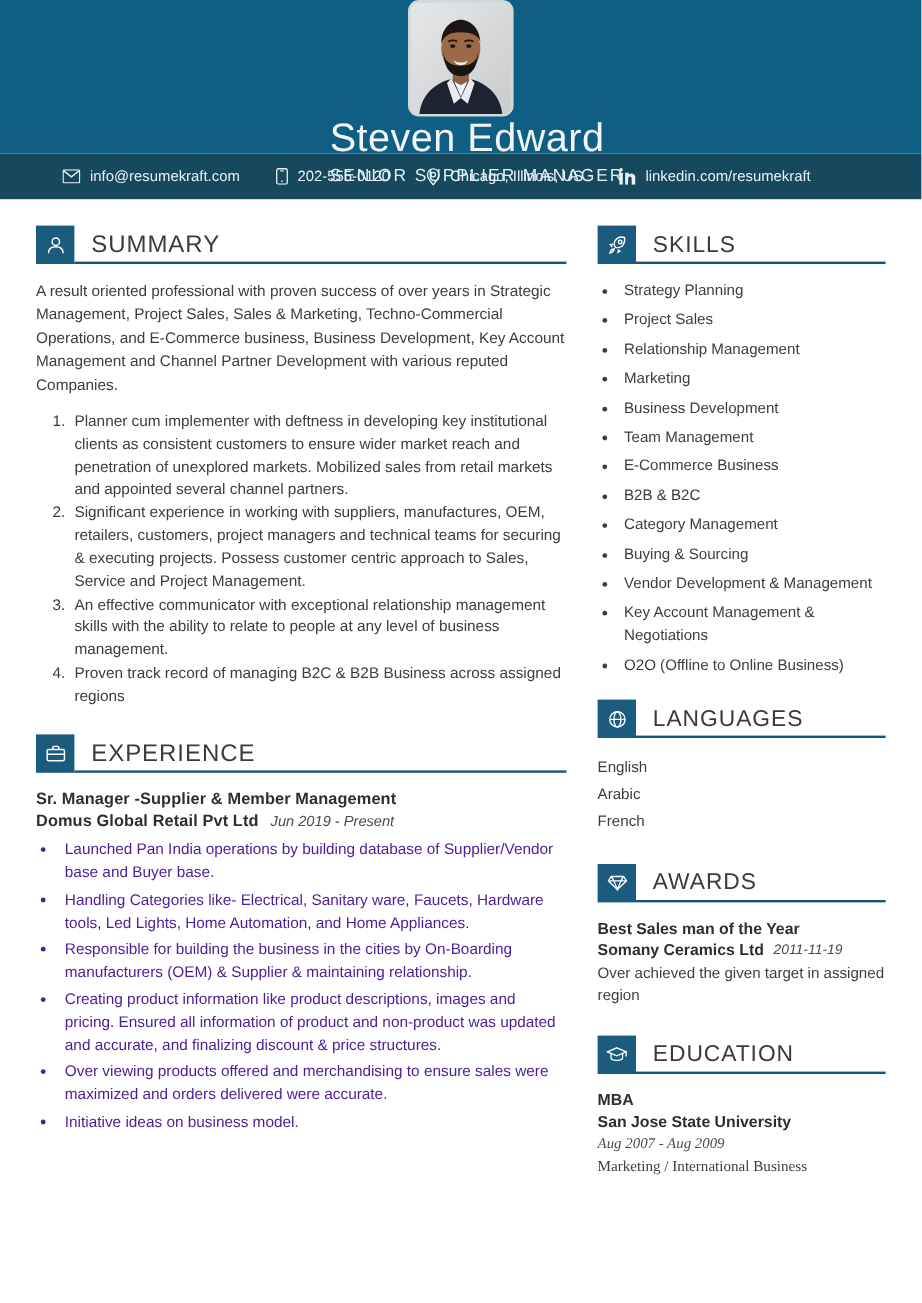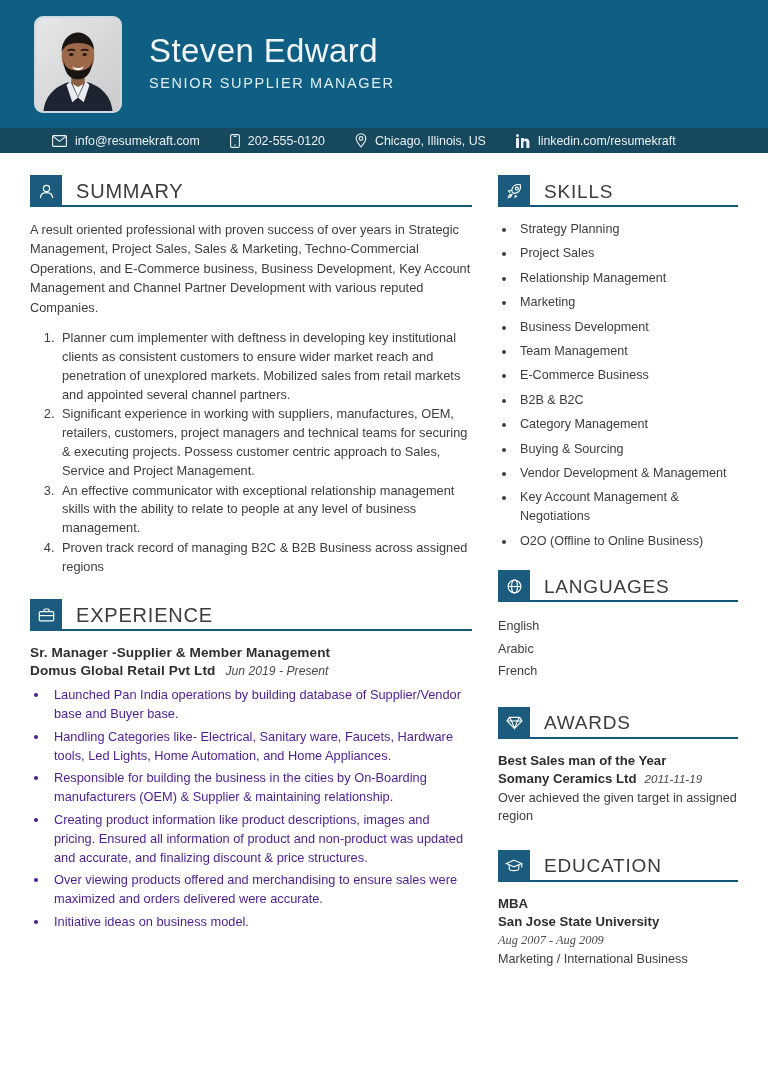--- a/index.html
+++ b/index.html
@@ -22,22 +22,22 @@
     background: #ffffff;
     position: relative;
   }
 
   
   .header {
     background: #0e5f83;
     height: 128px;
     display: flex;
     align-items: center;
-    padding-left: 34px;
     position: relative;
+    flex-direction: column;
   }
   .photo-frame {
     width: 88px;
     height: 97px;
     border-radius: 9px;
     border: 2px solid #cfd8dc;
     overflow: hidden;
     flex: 0 0 auto;
     background: #d6d8da;
     position: relative;
@@ -58,21 +58,21 @@
     font-size: 14.5px;
     letter-spacing: 1.6px;
     color: #e2ecf1;
     margin-top: 6px;
     font-weight: 400;
   }
 
   
   .contact-bar {
     background: #16485e;
-    height: 25px;
+    height: 38px;
     display: flex;
     align-items: center;
     padding-left: 52px;
     gap: 30px;
   }
   .contact-item {
     display: flex;
     align-items: center;
     gap: 8px;
     color: #eaf1f5;
@@ -208,21 +208,21 @@
     line-height: 1.38;
   }
   .award-line2 { display: flex; align-items: center; gap: 8px; line-height: 1.38; }
   .award-org { font-size: 13.2px; font-weight: bold; color: #2e2e2e; }
   .award-date { font-size: 11.6px; font-style: italic; color: #4a4a4a; }
   .award-desc { font-size: 12.6px; line-height: 1.45; color: #3d3d3d; margin-top: 1px; }
 
   .edu-degree { font-size: 13.2px; font-weight: bold; color: #2e2e2e; line-height: 1.4; }
   .edu-school { font-size: 13.2px; font-weight: bold; color: #2e2e2e; line-height: 1.4; }
   .edu-dates { font-size: 12.4px; font-style: italic; color: #4a4a4a; line-height: 1.45; font-family: Liberation Serif, serif; }
-  .edu-field { font-size: 12.6px; color: #3d3d3d; line-height: 1.45; }
+  .edu-field { font-size: 12.6px; color: #3d3d3d; line-height: 1.45; font-family: Liberation Serif, serif; }
 </style>
 </head>
 <body>
 
 <div class="page">
 
   <div class="header">
     <div class="photo-frame">
       <svg class="photo-svg" viewBox="0 0 88 97" preserveAspectRatio="xMidYMid slice">
         <defs>

